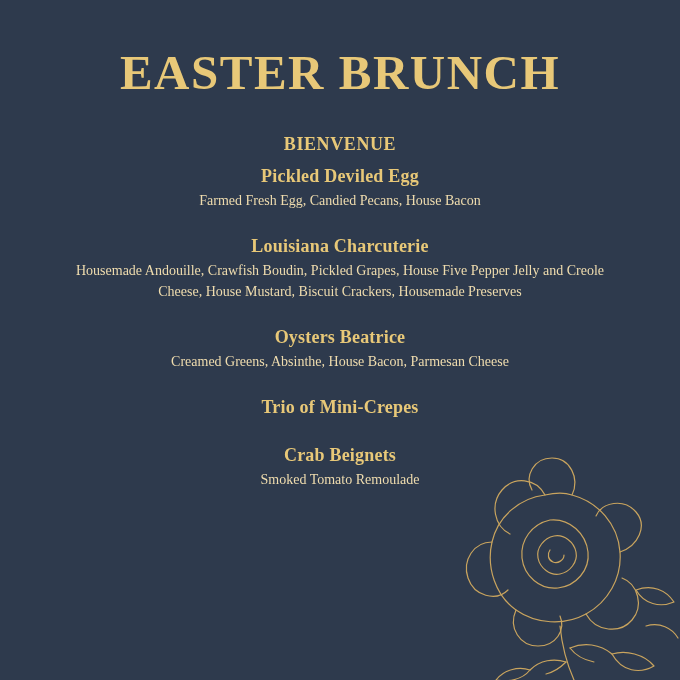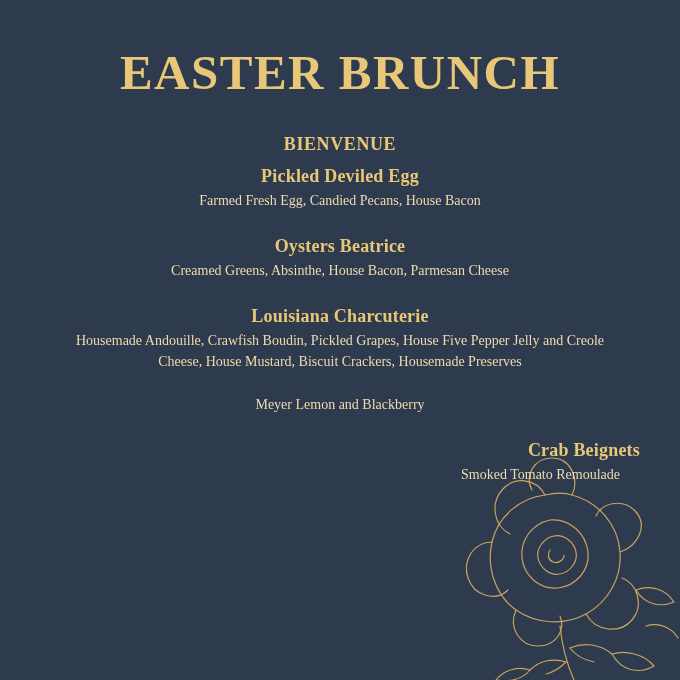--- a/index.html
+++ b/index.html
@@ -41,21 +41,20 @@
     font-weight: bold;
     letter-spacing: 0.6px;
     margin: 0 0 6px 0;
   }
   .item {
     text-align: center;
     margin-bottom: 22px;
   }
   .item:last-child {
     margin-bottom: 0;
-    text-align: right;
   }
   .item-name {
     color: #e8c878;
     font-size: 18px;
     font-weight: bold;
     letter-spacing: 0.2px;
     line-height: 1.45;
     margin: 0;
   }
   .item-desc {
@@ -88,31 +87,31 @@
 
   <div class="section">
     <h2 class="section-heading">BIENVENUE</h2>
 
     <div class="item first-item">
       <p class="item-name">Pickled Deviled Egg</p>
       <p class="item-desc">Farmed Fresh Egg, Candied Pecans, House Bacon</p>
     </div>
 
     <div class="item">
+      <p class="item-name">Louisiana Charcuterie</p>
+      <p class="item-desc">Housemade Andouille, Crawfish Boudin, Pickled Grapes, House Five Pepper Jelly and Creole Cheese, House Mustard, Biscuit Crackers, Housemade Preserves</p>
+    </div>
+
+    <div class="item">
       <p class="item-name">Oysters Beatrice</p>
       <p class="item-desc">Creamed Greens, Absinthe, House Bacon, Parmesan Cheese</p>
     </div>
 
     <div class="item">
-      <p class="item-name">Louisiana Charcuterie</p>
-      <p class="item-desc">Housemade Andouille, Crawfish Boudin, Pickled Grapes, House Five Pepper Jelly and Creole Cheese, House Mustard, Biscuit Crackers, Housemade Preserves</p>
-    </div>
-
-    <div class="item">
-      <p class="item-desc">Meyer Lemon and Blackberry</p>
+      <p class="item-name">Trio of Mini-Crepes</p>
     </div>
 
     <div class="item">
       <p class="item-name">Crab Beignets</p>
       <p class="item-desc">Smoked Tomato Remoulade</p>
     </div>
   </div>
 
 </div>
 

